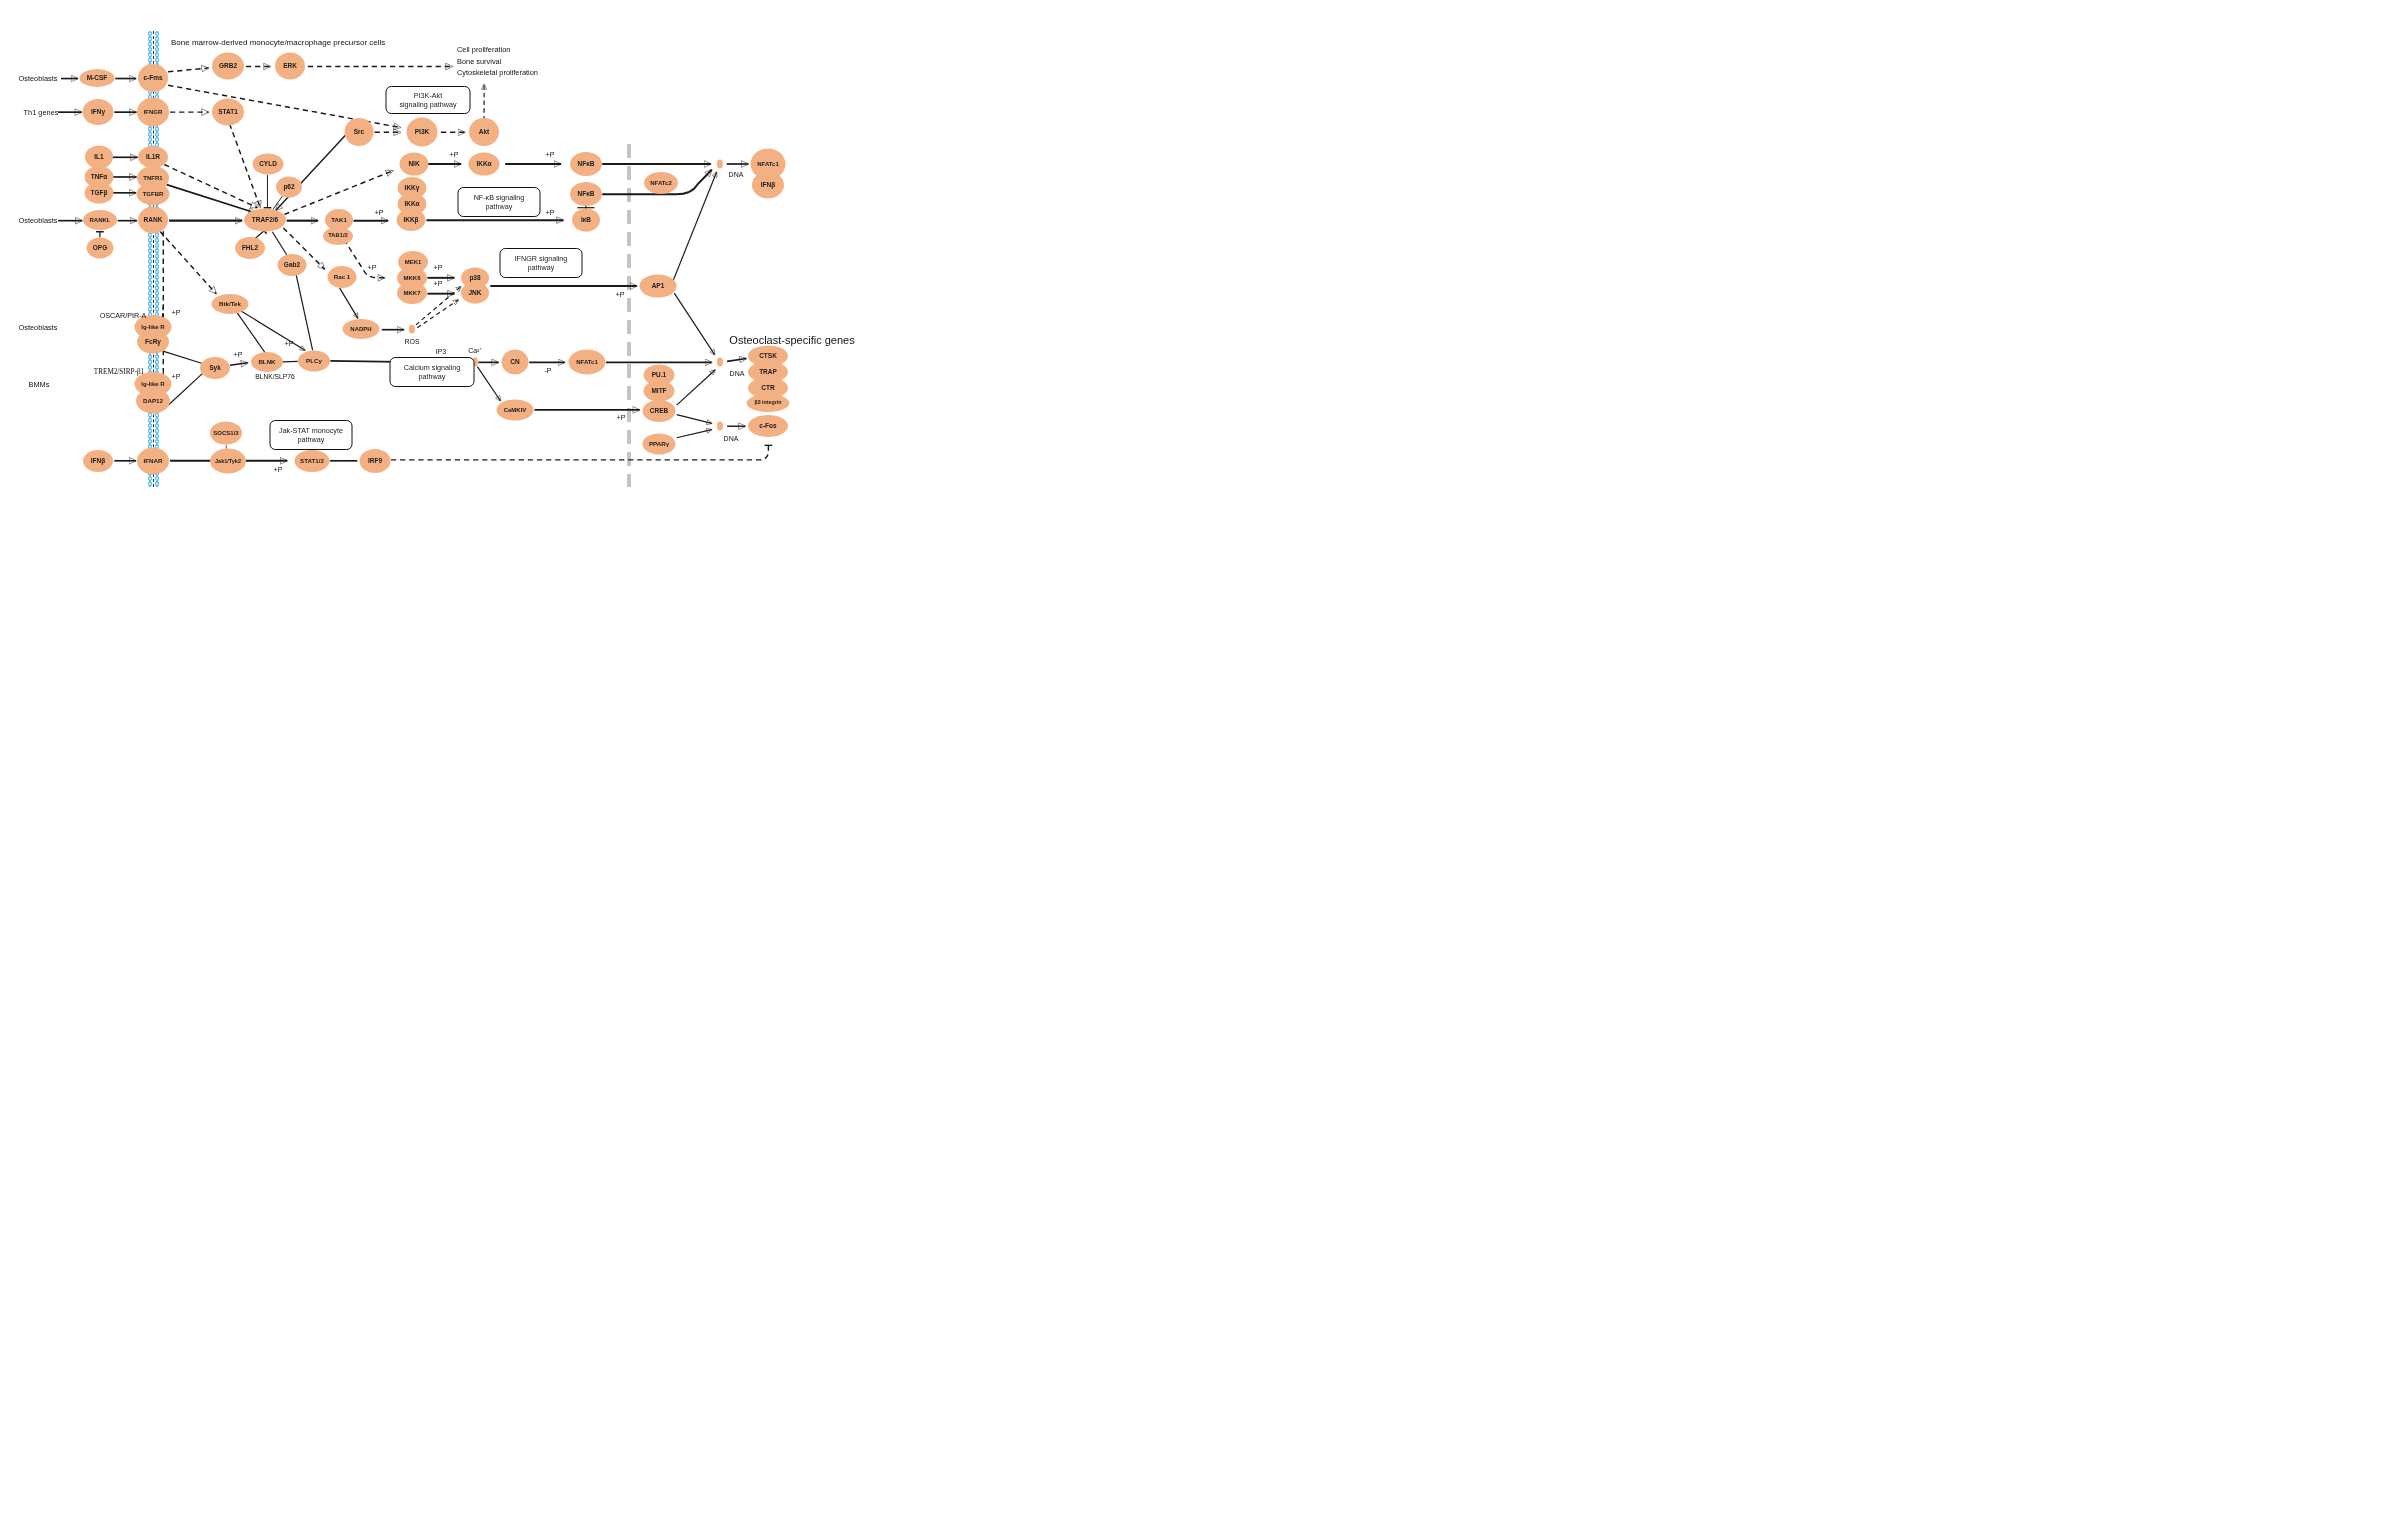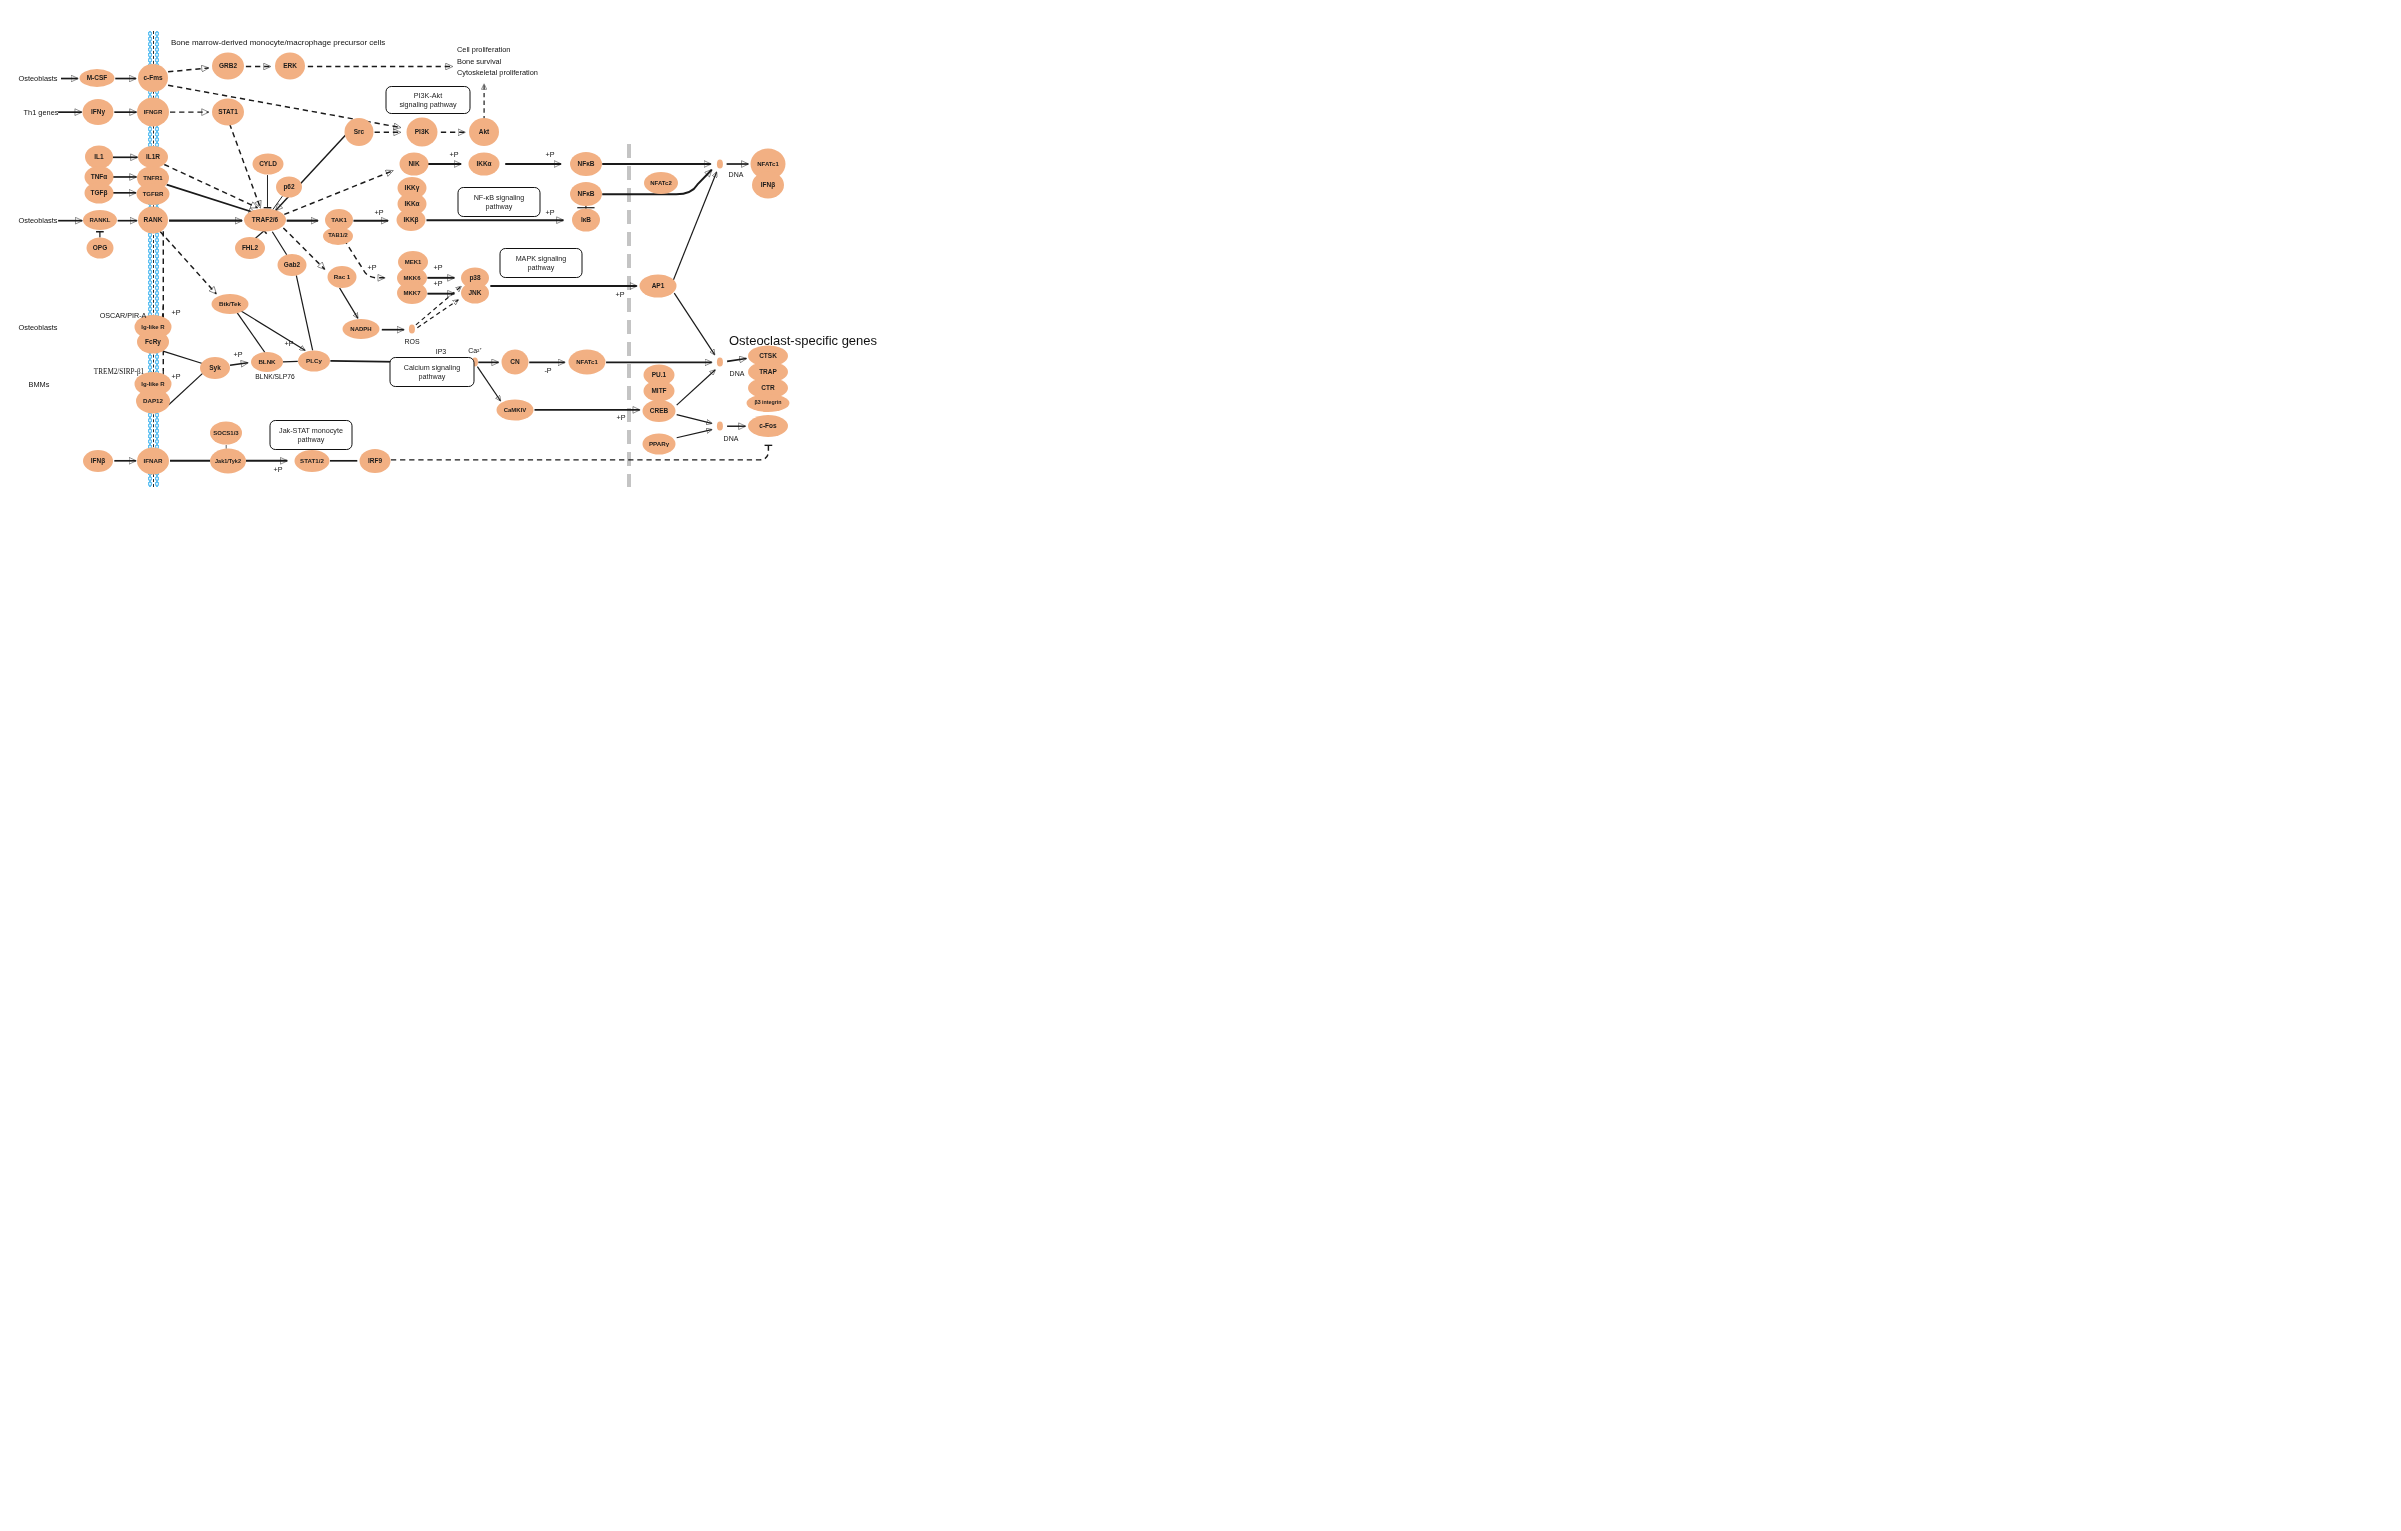--- a/index.html
+++ b/index.html
@@ -152,21 +152,21 @@
 
   <div class="pbox" style="left:428px;top:100px;width:83px;height:26px">
     <div>PI3K-Akt</div>
     <div>signaling pathway</div>
   </div>
   <div class="pbox" style="left:499px;top:202px;width:81px;height:28px">
     <div>NF-κB signaling</div>
     <div>pathway</div>
   </div>
   <div class="pbox" style="left:541px;top:263px;width:81px;height:28px">
-    <div>MAPK signaling</div>
+    <div>IFNGR signaling</div>
     <div>pathway</div>
   </div>
   <div class="pbox" style="left:432px;top:372px;width:83px;height:28px">
     <div>Calcium signaling</div>
     <div>pathway</div>
   </div>
   <div class="pbox" style="left:311px;top:435px;width:81px;height:28px">
     <div>Jak-STAT monocyte</div>
     <div>pathway</div>
   </div>
@@ -258,21 +258,21 @@
       <div class="ann" style="left: 38px; top: 327px; font-size: 7.4px;">Osteoblasts</div>
       <div class="ann" style="left: 119px; top: 372px; font-size: 7.2px; font-family: Liberation Serif, serif;">TREM2/SIRP-β1</div>
       <div class="ann" style="left: 39px; top: 384px; font-size: 7.4px;">BMMs</div>
       <div class="ann" style="left: 275px; top: 376px; font-size: 6.7px;">BLNK/SLP76</div>
       <div class="ann" style="left: 412px; top: 341px; font-size: 7px;">ROS</div>
       <div class="ann" style="left: 441px; top: 351px; font-size: 7px;">IP3</div>
       <div class="ann" style="left: 475px; top: 350px; font-size: 7px;">Ca²⁺</div>
       <div class="ann" style="left: 736px; top: 174px; font-size: 7px;">DNA</div>
       <div class="ann" style="left: 737px; top: 373px; font-size: 7px;">DNA</div>
       <div class="ann" style="left: 731px; top: 438px; font-size: 7px;">DNA</div>
-      <div class="ann" style="left: 792px; top: 340px; font-size: 13px; margin-left: 11px;">Osteoclast-specific genes</div>
+      <div class="ann" style="left: 792px; top: 340px; font-size: 11px;">Osteoclast-specific genes</div>
       <div class="ann" style="left: 454px; top: 154px; font-size: 7.2px;">+P</div>
       <div class="ann" style="left: 550px; top: 154px; font-size: 7.2px;">+P</div>
       <div class="ann" style="left: 379px; top: 212px; font-size: 7.2px;">+P</div>
       <div class="ann" style="left: 550px; top: 212px; font-size: 7.2px;">+P</div>
       <div class="ann" style="left: 372px; top: 267px; font-size: 7.2px;">+P</div>
       <div class="ann" style="left: 438px; top: 267px; font-size: 7.2px;">+P</div>
       <div class="ann" style="left: 438px; top: 283px; font-size: 7.2px;">+P</div>
       <div class="ann" style="left: 620px; top: 294px; font-size: 7.2px;">+P</div>
       <div class="ann" style="left: 176px; top: 312px; font-size: 7.2px;">+P</div>
       <div class="ann" style="left: 176px; top: 376px; font-size: 7.2px;">+P</div>

